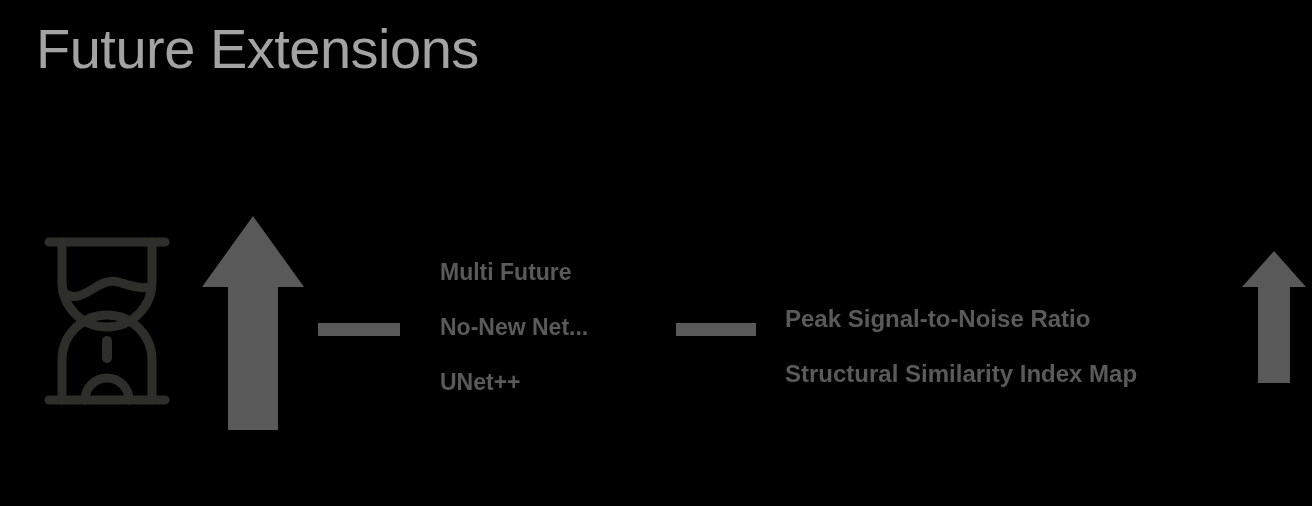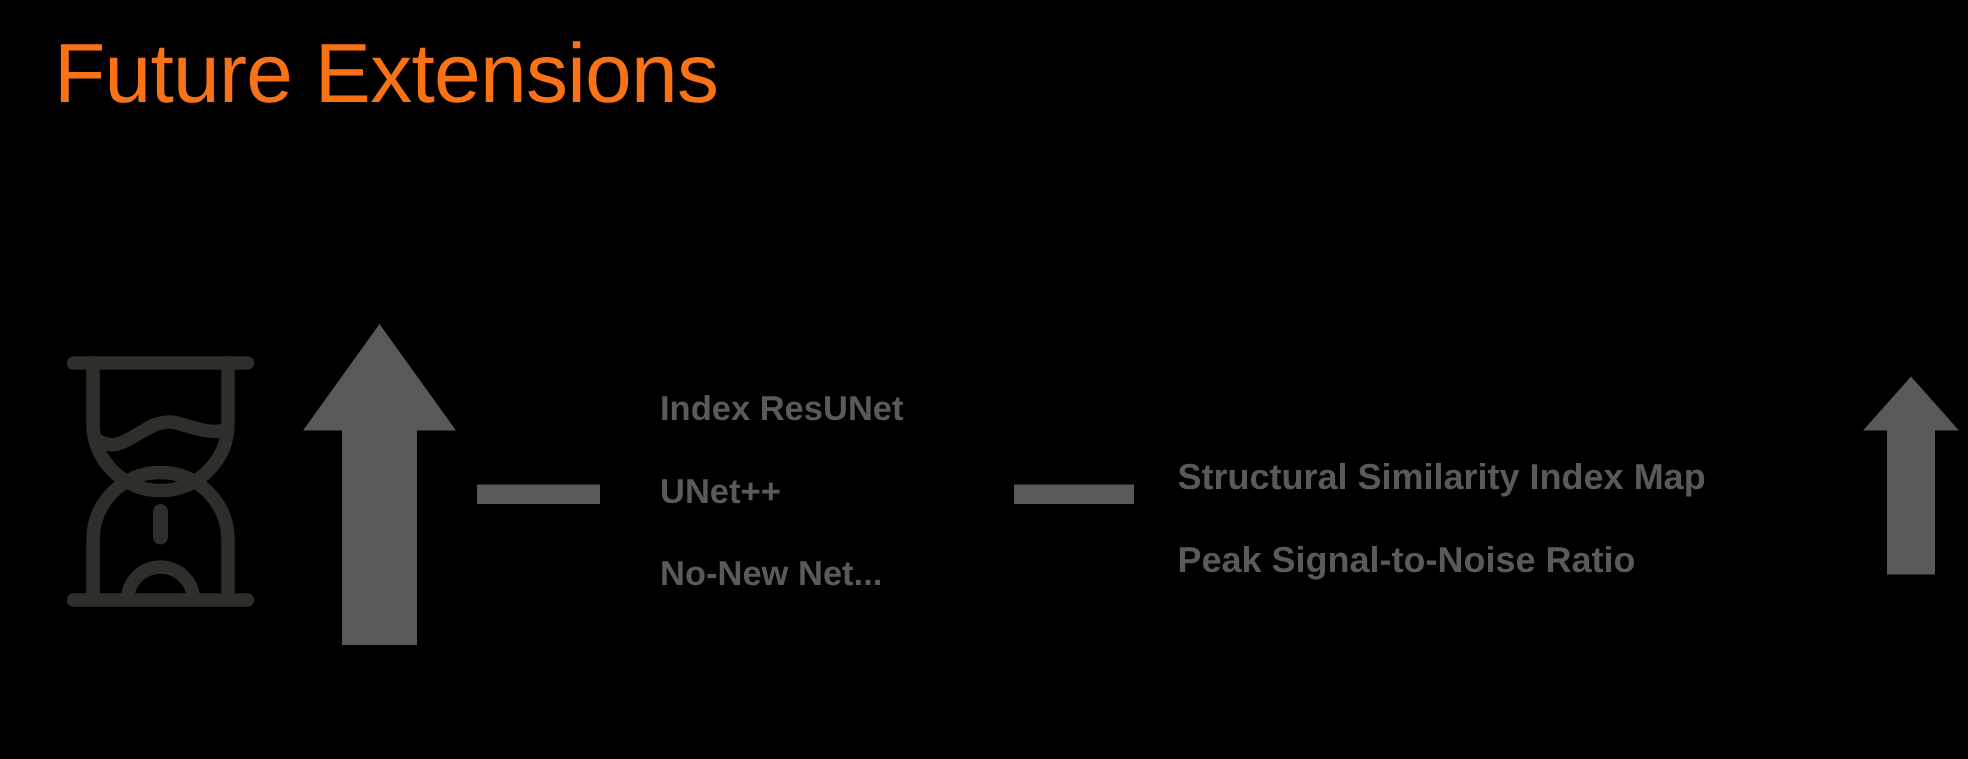--- a/index.html
+++ b/index.html
@@ -16,21 +16,21 @@
   }
 
   
   #slide-title {
     position: absolute;
     left: 36px;
     top: 18px;
     font-size: 56px;
     font-weight: 400;
     letter-spacing: -0.5px;
-    color: #f97316;
+    color: #a3a3a3;
     white-space: nowrap;
     line-height: 1.1;
   }
 
   
   #flow-row {
     position: absolute;
     left: 0;
     top: 0;
     width: 1312px;
@@ -136,30 +136,30 @@
 
   <div class="arrow-up" id="arrow-primary">
     <svg width="106" height="222" viewBox="0 0 106 222" xmlns="http://www.w3.org/2000/svg">
       <polygon points="53,4 104,75 78,75 78,218 28,218 28,75 2,75" fill="#595959"></polygon>
     </svg>
   </div>
 
   <div class="connector-dash" id="connector-dash-1"></div>
 
   <div class="text-column" id="architectures-list">
-    <div class="list-line">Index ResUNet</div>
+    <div class="list-line">Multi Future</div>
+    <div class="list-line">No-New Net...</div>
     <div class="list-line">UNet++</div>
-    <div class="list-line">No-New Net...</div>
   </div>
 
   <div class="connector-dash" id="connector-dash-2"></div>
 
   <div class="text-column" id="metrics-list">
+    <div class="list-line">Peak Signal-to-Noise Ratio</div>
     <div class="list-line">Structural Similarity Index Map</div>
-    <div class="list-line">Peak Signal-to-Noise Ratio</div>
   </div>
 
   <div class="arrow-up" id="arrow-secondary">
     <svg width="68" height="138" viewBox="0 0 68 138" xmlns="http://www.w3.org/2000/svg">
       <polygon points="34,3 66,39 50,39 50,135 18,135 18,39 2,39" fill="#595959"></polygon>
     </svg>
   </div>
 
 </div>
 

